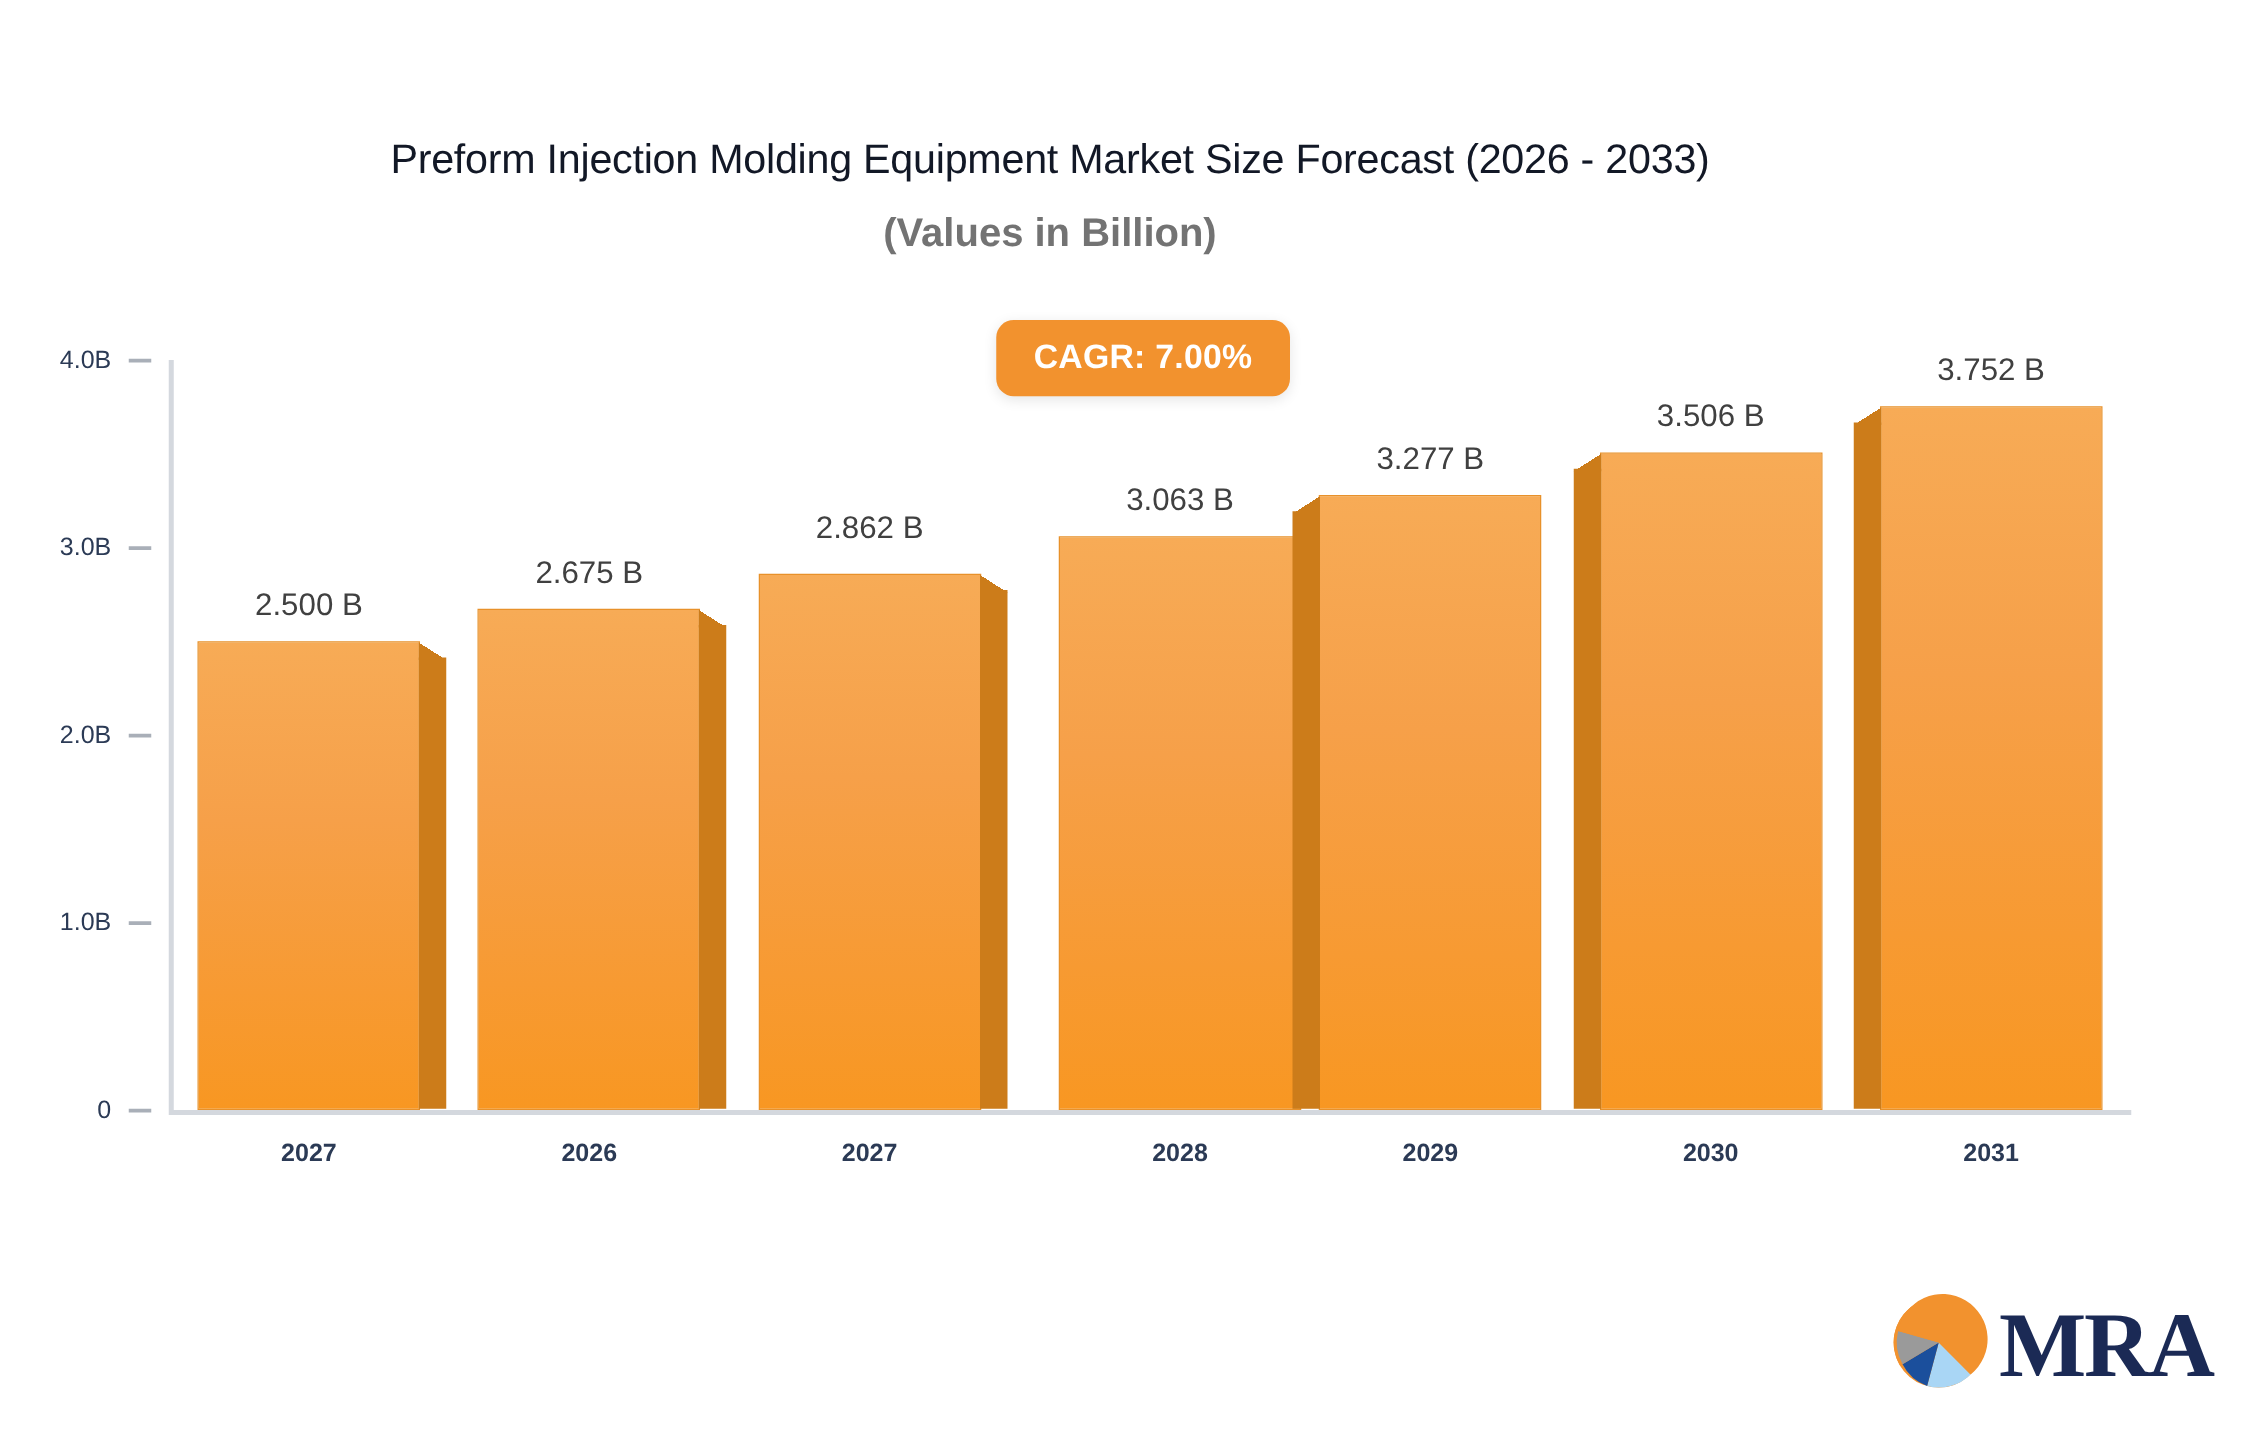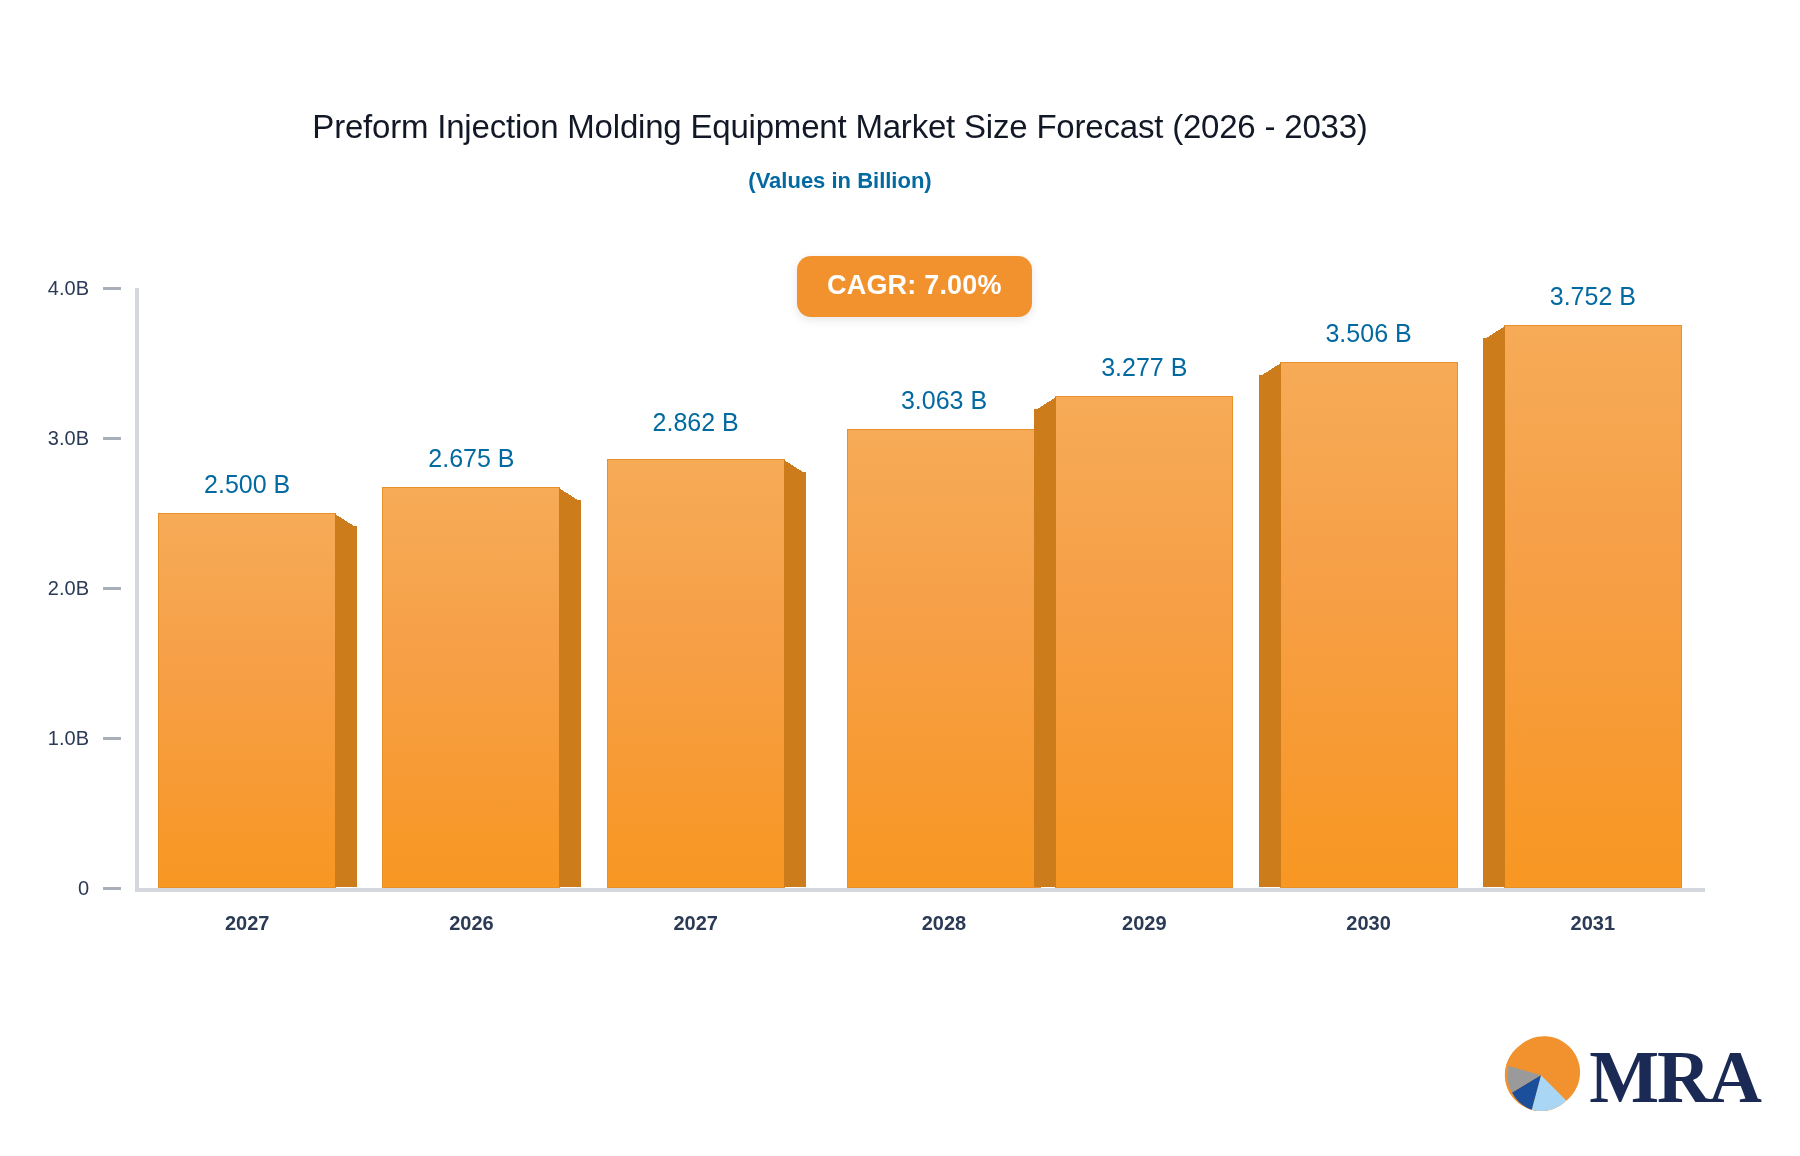--- a/index.html
+++ b/index.html
@@ -29,23 +29,23 @@
     color: #121826;
     letter-spacing: -0.2px;
     white-space: nowrap;
   }
   #chart-subtitle {
     position: absolute;
     top: 168px;
     left: 0;
     width: 1680px;
     text-align: center;
-    font-size: 22px;
+    font-size: 32px;
     font-weight: bold;
-    color: #0369a1;
+    color: #737373;
   }
 
   
   #cagr-badge {
     position: absolute;
     left: 797px;
     top: 256px;
     padding: 14px 30px 16px 30px;
     background: #f2922e;
     border-radius: 14px;
@@ -145,38 +145,38 @@
   .bar-top.left {
     right: 100%;
     background: linear-gradient(to bottom right, transparent 50%, #cc7c1a 50%);
   }
   .bar-value {
     position: absolute;
     width: 200%;
     left: -50%;
     text-align: center;
     font-size: 25px;
-    color: #0369a1;
+    color: #404040;
     white-space: nowrap;
   }
   .x-label {
     position: absolute;
     top: 624px;
     width: 200%;
     left: -50%;
     text-align: center;
     font-size: 20px;
     font-weight: bold;
     color: #2b3a55;
   }
 
   
   #logo {
     position: absolute;
-    right: 40px;
+    right: 30px;
     bottom: 36px;
     display: flex;
     align-items: center;
     gap: 7px;
   }
   #logo-text {
     font-family: "Liberation Serif", serif;
     font-size: 74px;
     font-weight: bold;
     color: #1b2a55;

